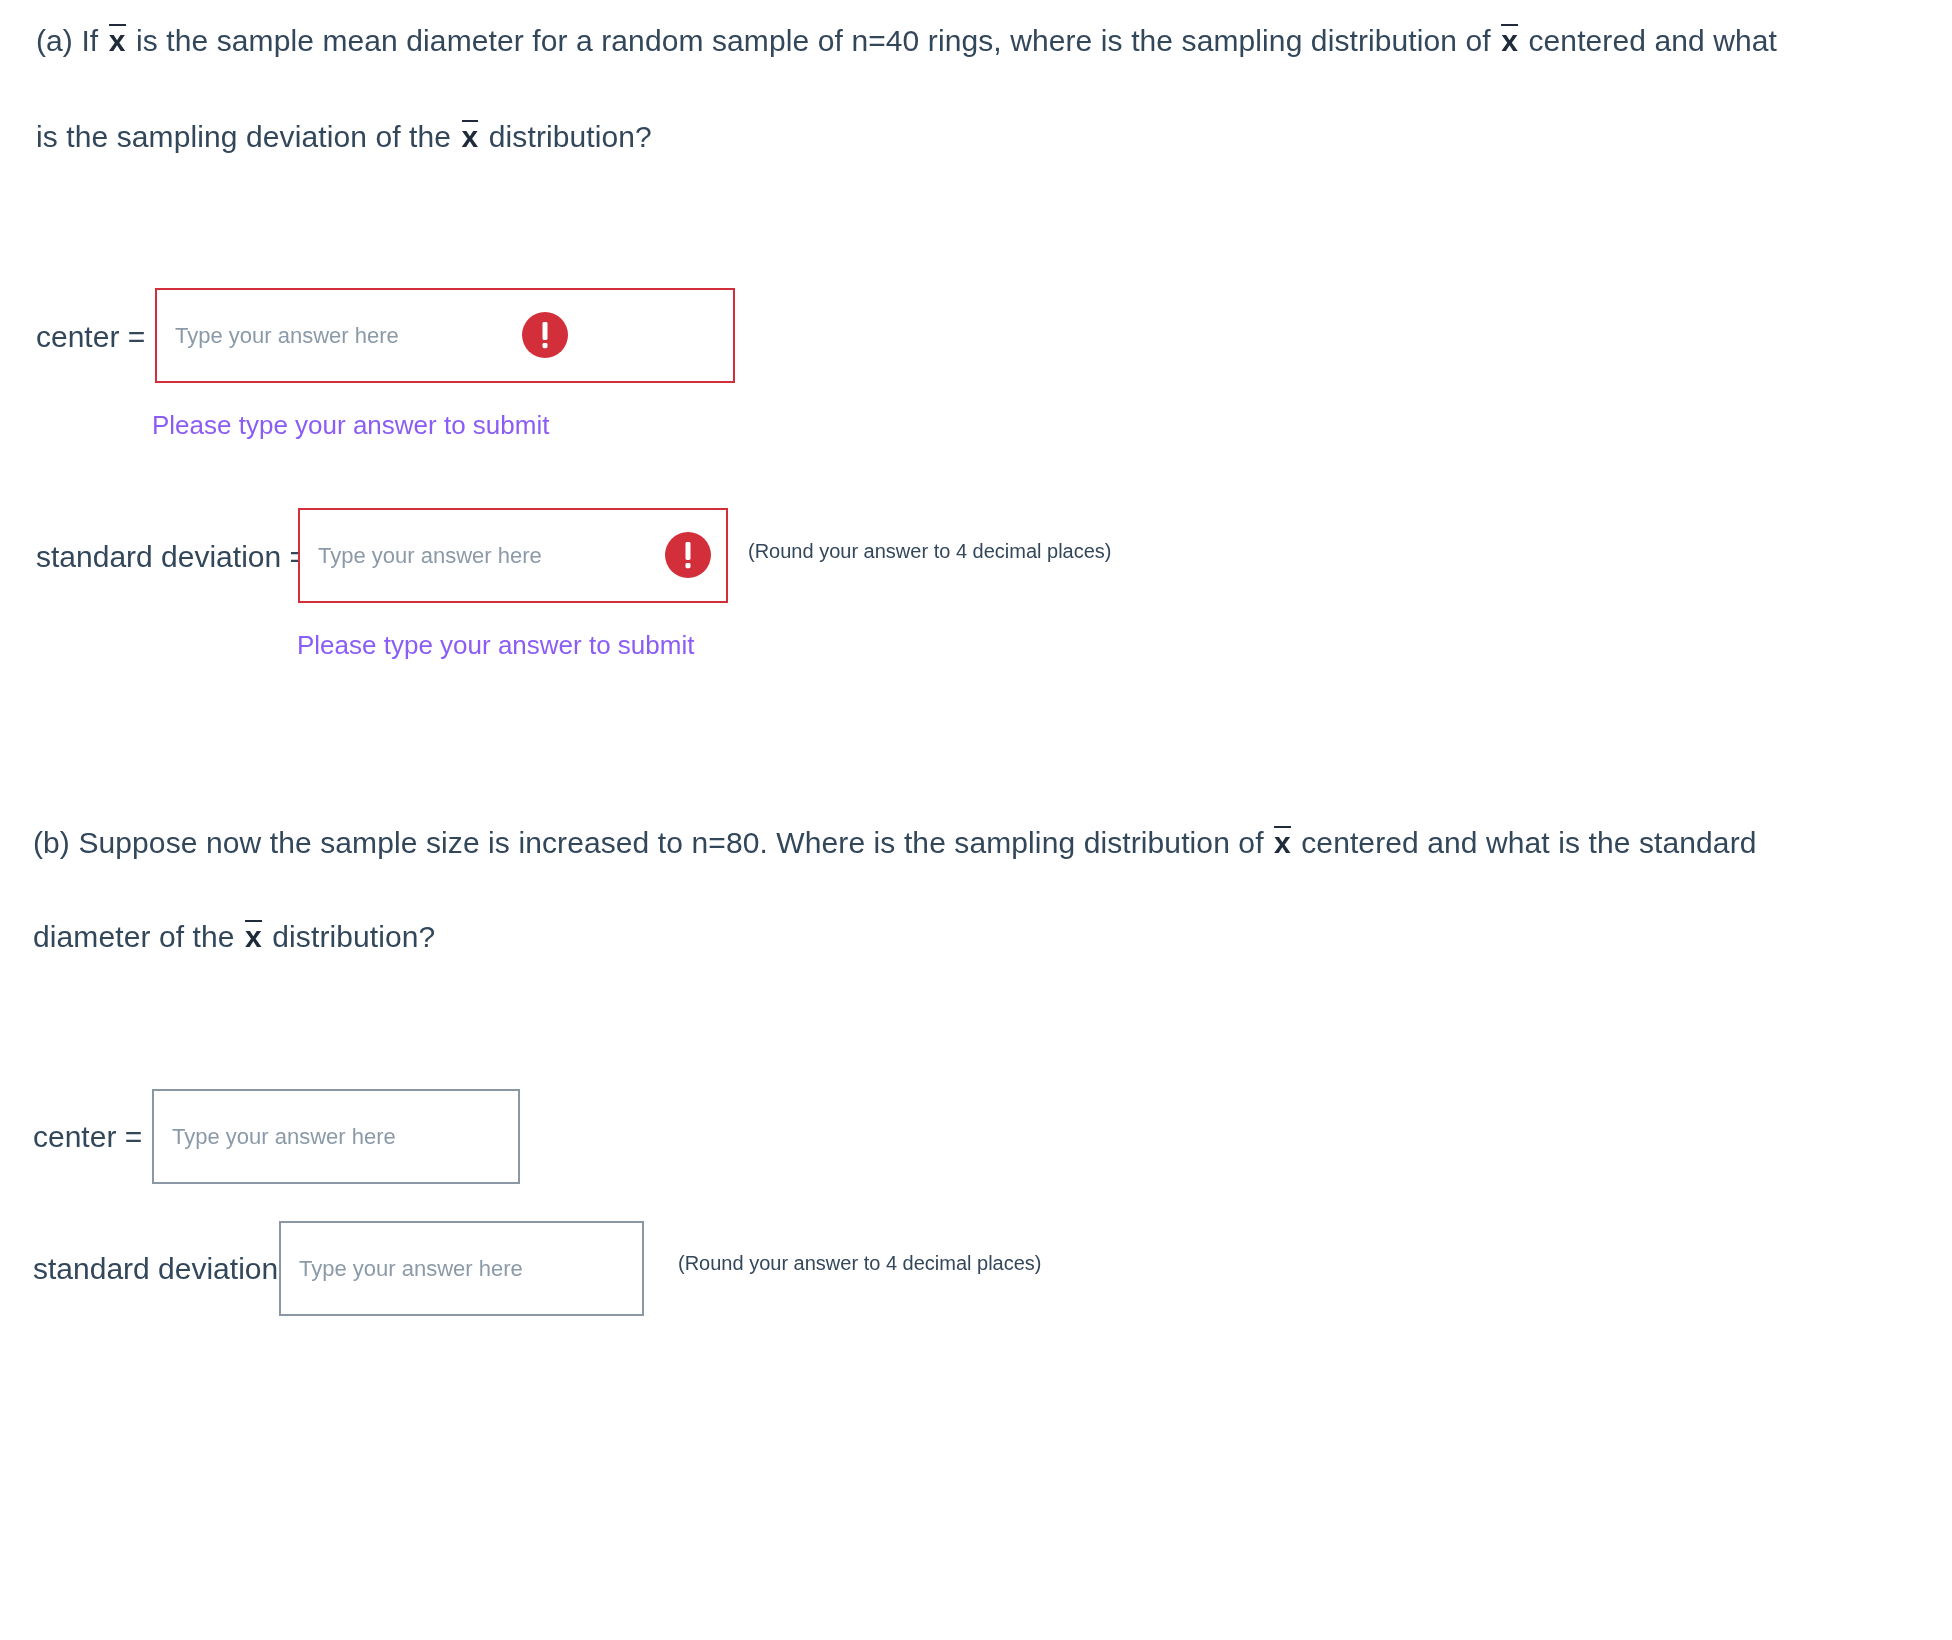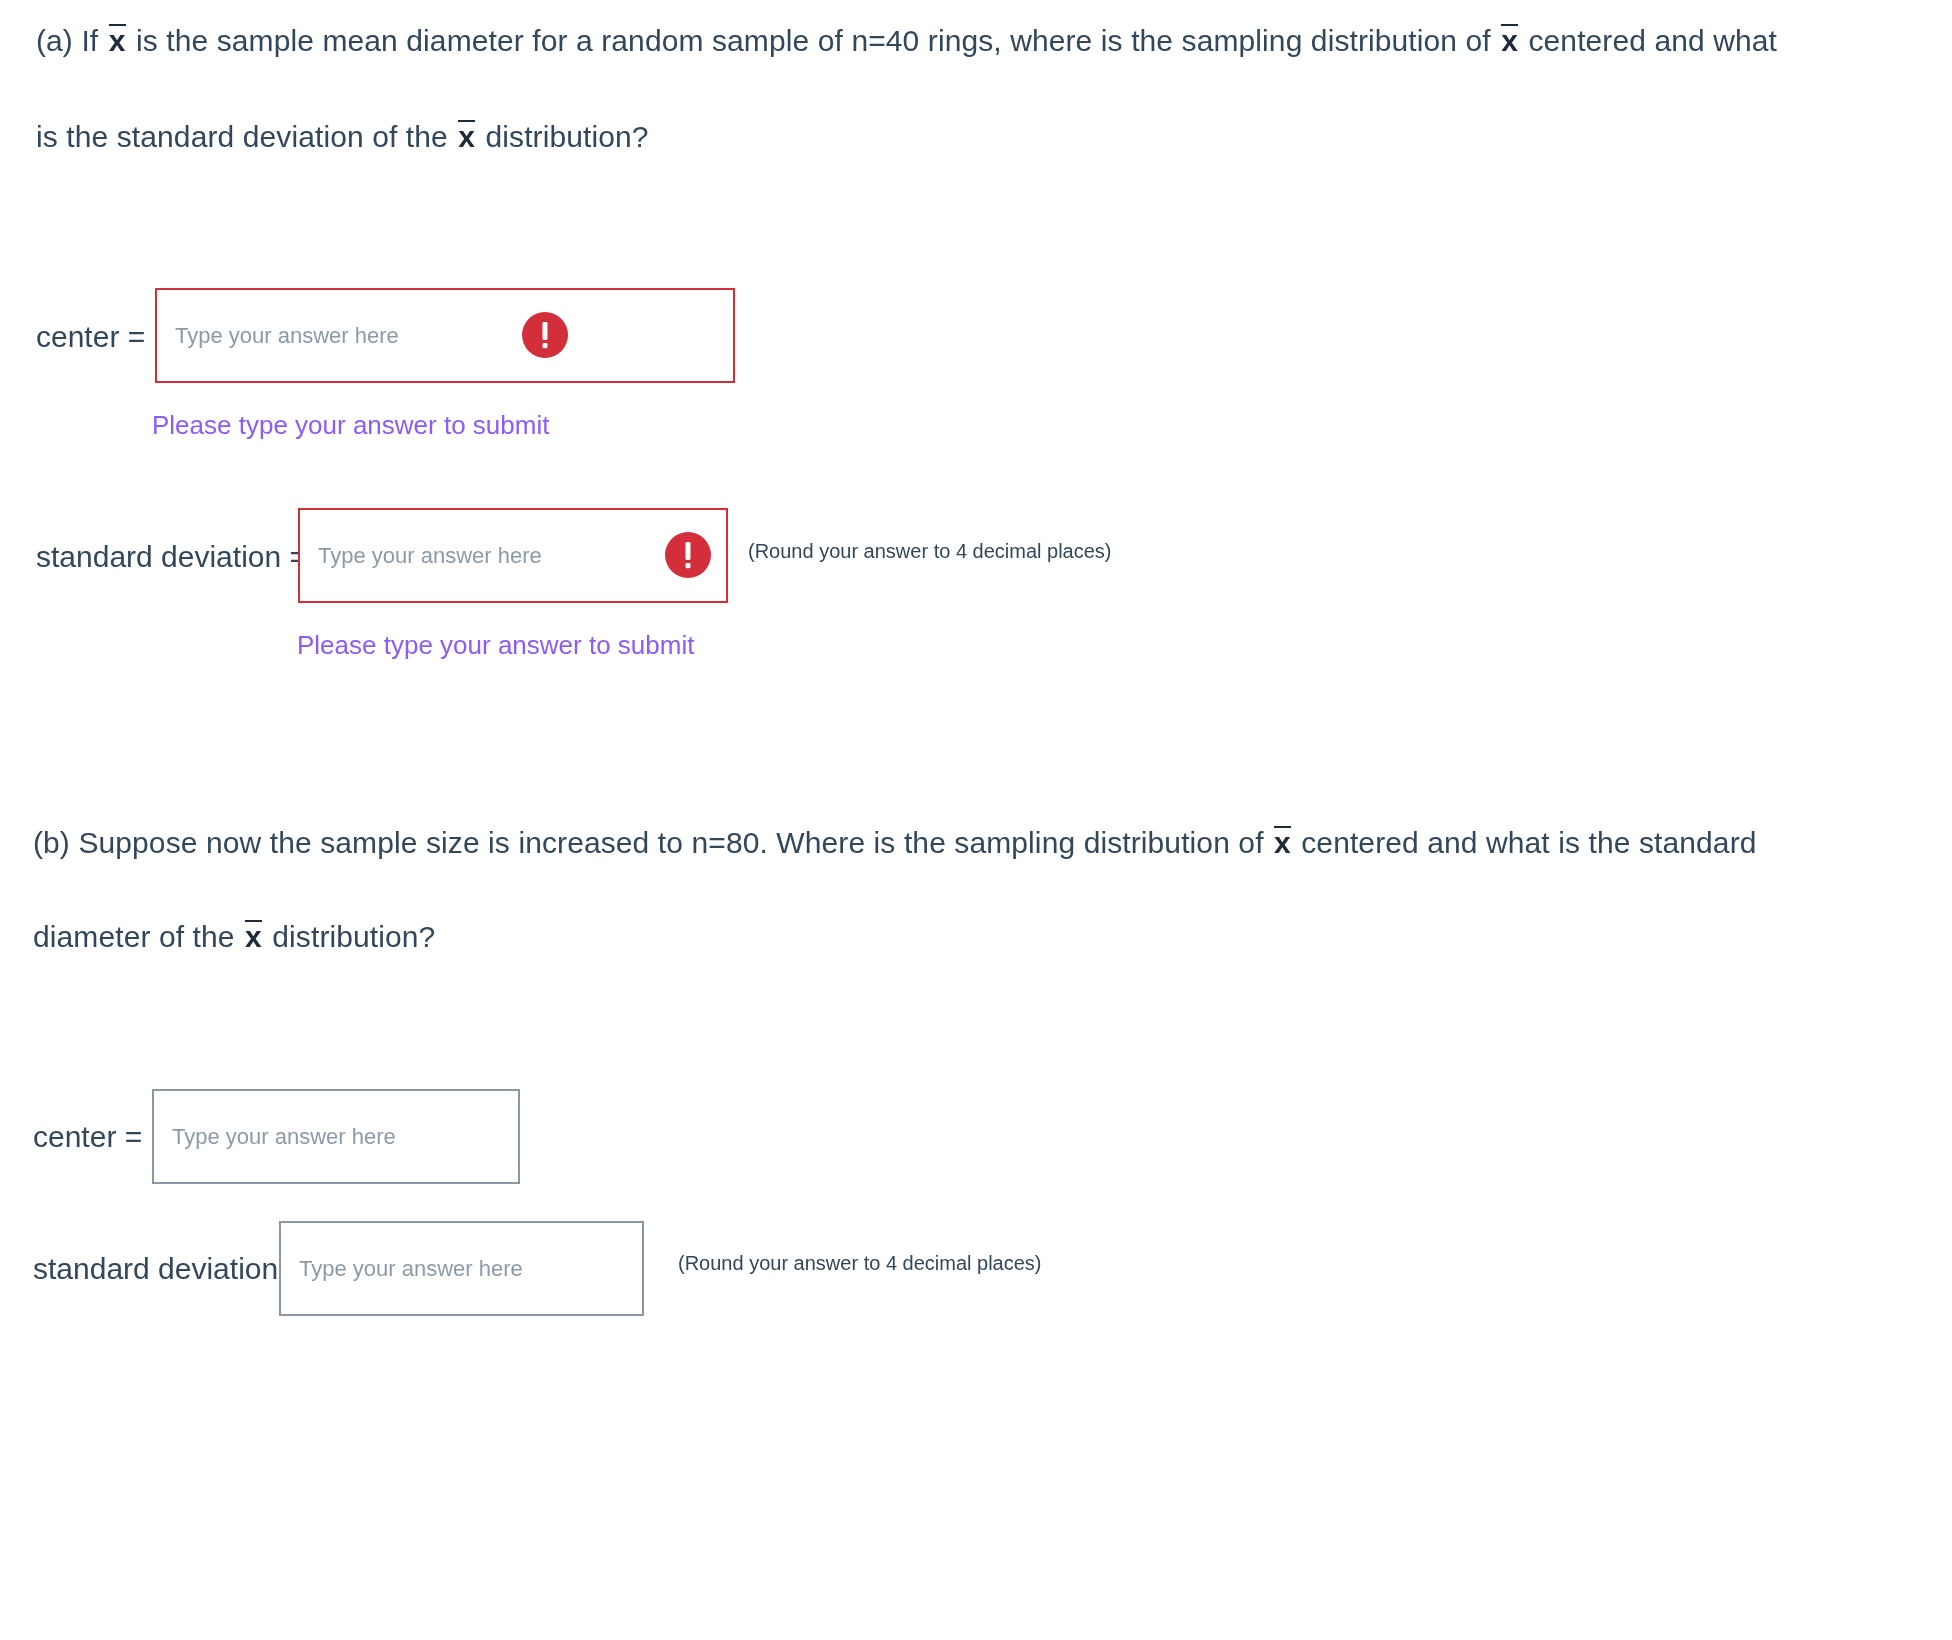--- a/index.html
+++ b/index.html
@@ -105,21 +105,21 @@
 </head>
 <body>
 
 <div class="page">
 
   <div class="qtext" style="left:36px; top:26px;">
     <span>(a) If </span><span class="xbar">x</span><span> is the sample mean diameter for a random sample of n=40 rings, where is the sampling distribution of </span><span class="xbar">x</span><span> centered and what</span>
   </div>
 
   <div class="qtext" style="left:36px; top:122px;">
-    <span>is the standard deviation of the </span><span class="xbar">x</span><span> distribution?</span>
+    <span>is the sampling deviation of the </span><span class="xbar">x</span><span> distribution?</span>
   </div>
 
   <div class="row-label" style="left:36px; top:320px;">center =</div>
 
   <div class="ansbox error" style="left:155px; top:288px; width:580px; height:95px;">
     <span class="placeholder">Type your answer here</span>
   </div>
 
   <div class="err-icon" style="left:522px; top:312px;">
     <svg width="46" height="46" viewBox="0 0 46 46" aria-hidden="true">

